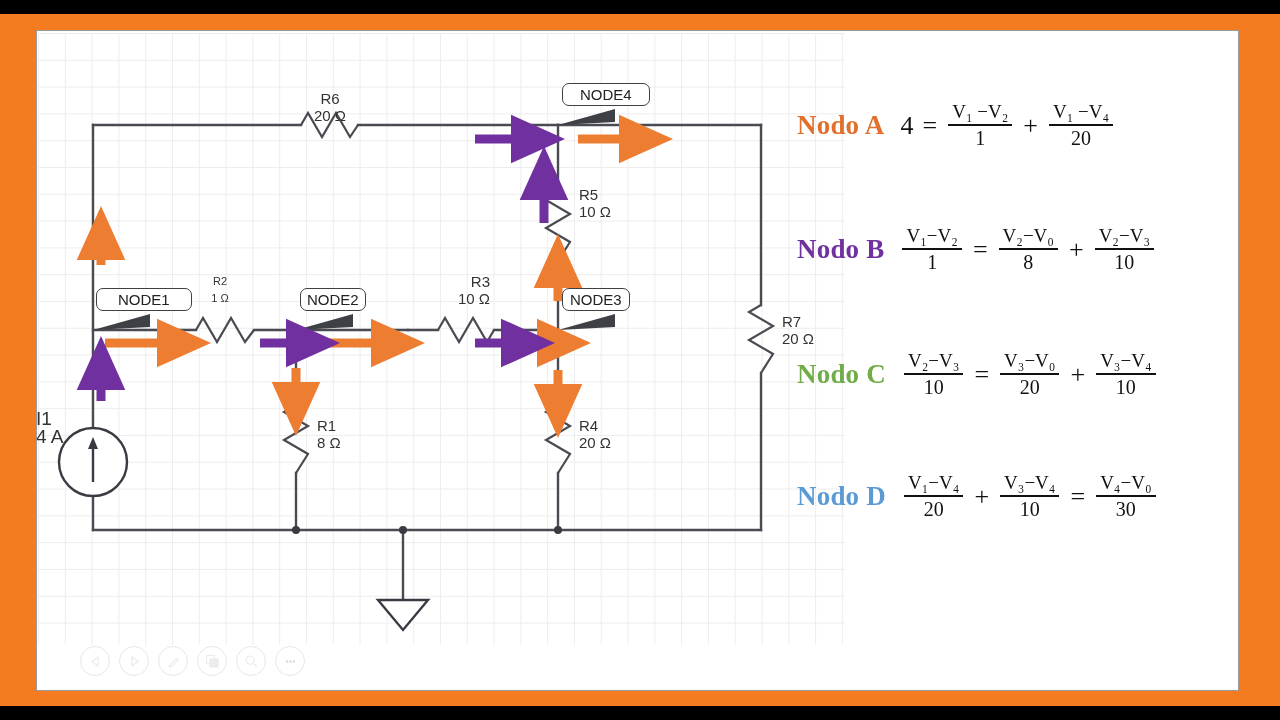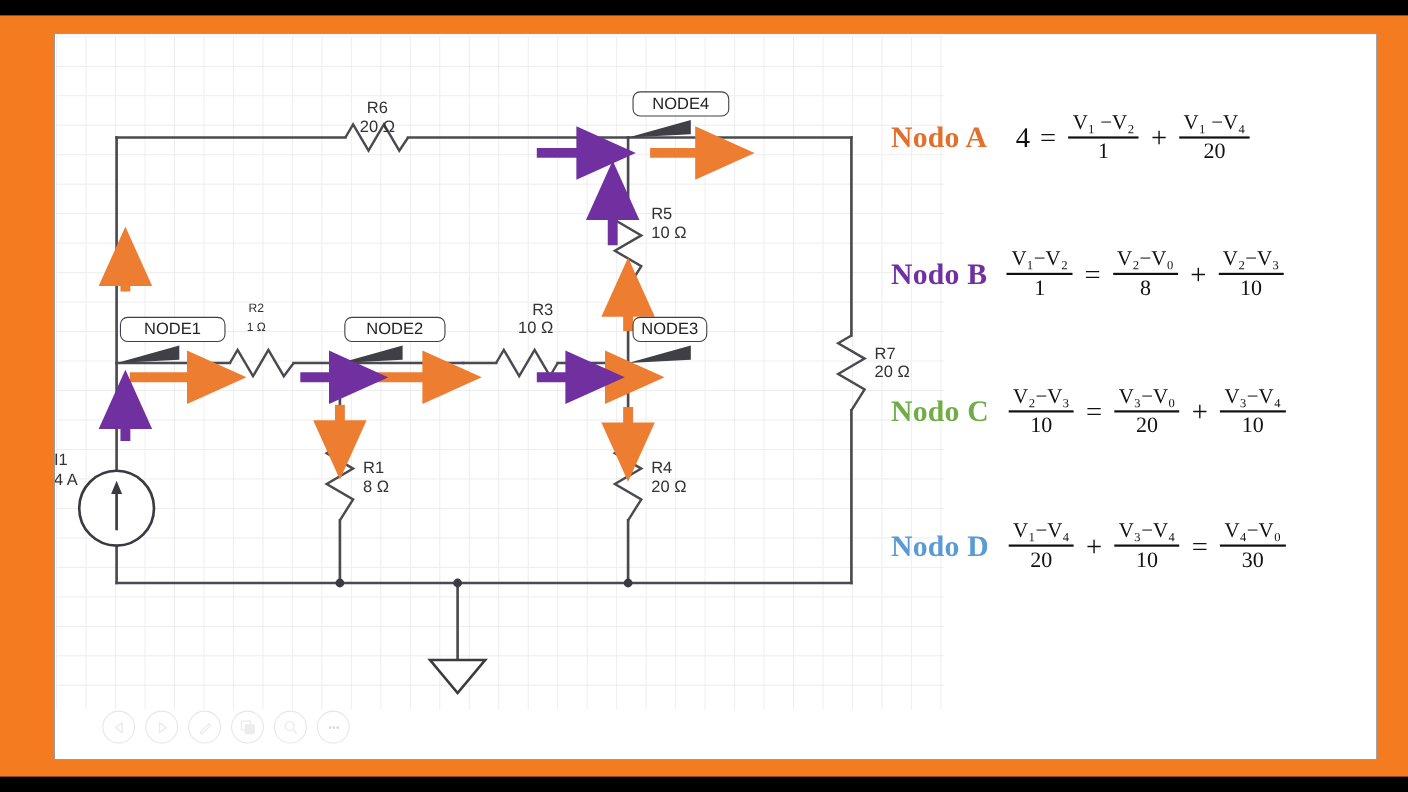--- a/index.html
+++ b/index.html
@@ -19,21 +19,20 @@
   .blackbar.bottom{bottom:0;}
 
   
   #panel{
     position:absolute;
     left:37px;top:31px;
     width:1201px;height:659px;
     background:#ffffff;
     box-shadow:0 0 0 1px #9a9a9a;
     overflow:hidden;
-    margin-left:13px;
   }
 
   
   #grid{
     position:absolute;left:1px;top:2px;
     width:807px;height:612px;
     background-color:#ffffff;
     background-image:
       linear-gradient(to right, #ededed 1px, transparent 1px),
       linear-gradient(to bottom, #ededed 1px, transparent 1px);
@@ -76,21 +75,21 @@
   }
   .frac .num{
     padding:0 4px 1px 4px;font-size:19px;
     font-family:"Liberation Serif", serif;
     text-align:right;
   }
   .frac .bar{height:2px;background:#111;width:100%;min-width:46px;}
   .frac .den{padding:1px 4px 0 4px;font-size:20px;
     font-family:"Liberation Serif", serif;}
 
-  #r1eq{top:0px;gap:10px;}
+  #r1eq{top:0px;}
   #r2eq{top:124px;}
   #r3eq{top:249px;}
   #r4eq{top:371px;}
 
   
   #toolbar{
     position:absolute;left:43px;bottom:14px;
     display:flex;align-items:center;gap:9px;
   }
   .tbtn{
@@ -233,29 +232,29 @@
       <div style="position:absolute;left:279px;top:384px;font-size:15px;color:#333;line-height:17px;">
         <div>R1</div>
         <div>8 Ω</div>
       </div>
 
       <div style="position:absolute;left:541px;top:384px;font-size:15px;color:#333;line-height:17px;">
         <div>R4</div>
         <div>20 Ω</div>
       </div>
 
-      <div style="position:absolute;left:-2px;top:377px;font-size:15px;color:#333;line-height:18px;">
+      <div style="position:absolute;left:-2px;top:377px;font-size:19px;color:#333;line-height:18px;">
         <div>I1</div>
         <div>4 A</div>
       </div>
 
       <div style="position:absolute;left:58px;top:255px;border:1.6px solid #3f4045;border-radius:7px;background:#fff;padding:2px 21px;font-size:15px;color:#222;">
         <span>NODE1</span>
       </div>
-      <div style="position:absolute;left:262px;top:255px;border:1.6px solid #3f4045;border-radius:7px;background:#fff;padding:2px 19px;font-size:15px;color:#222;">
+      <div style="position:absolute;left:262px;top:255px;border:1.6px solid #3f4045;border-radius:7px;background:#fff;padding:2px 6px;font-size:15px;color:#222;">
         <span>NODE2</span>
       </div>
       <div style="position:absolute;left:524px;top:255px;border:1.6px solid #3f4045;border-radius:7px;background:#fff;padding:2px 7px;font-size:15px;color:#222;">
         <span>NODE3</span>
       </div>
       <div style="position:absolute;left:524px;top:50px;border:1.6px solid #3f4045;border-radius:7px;background:#fff;padding:2px 17px;font-size:15px;color:#222;">
         <span>NODE4</span>
       </div>
     </div>
 

